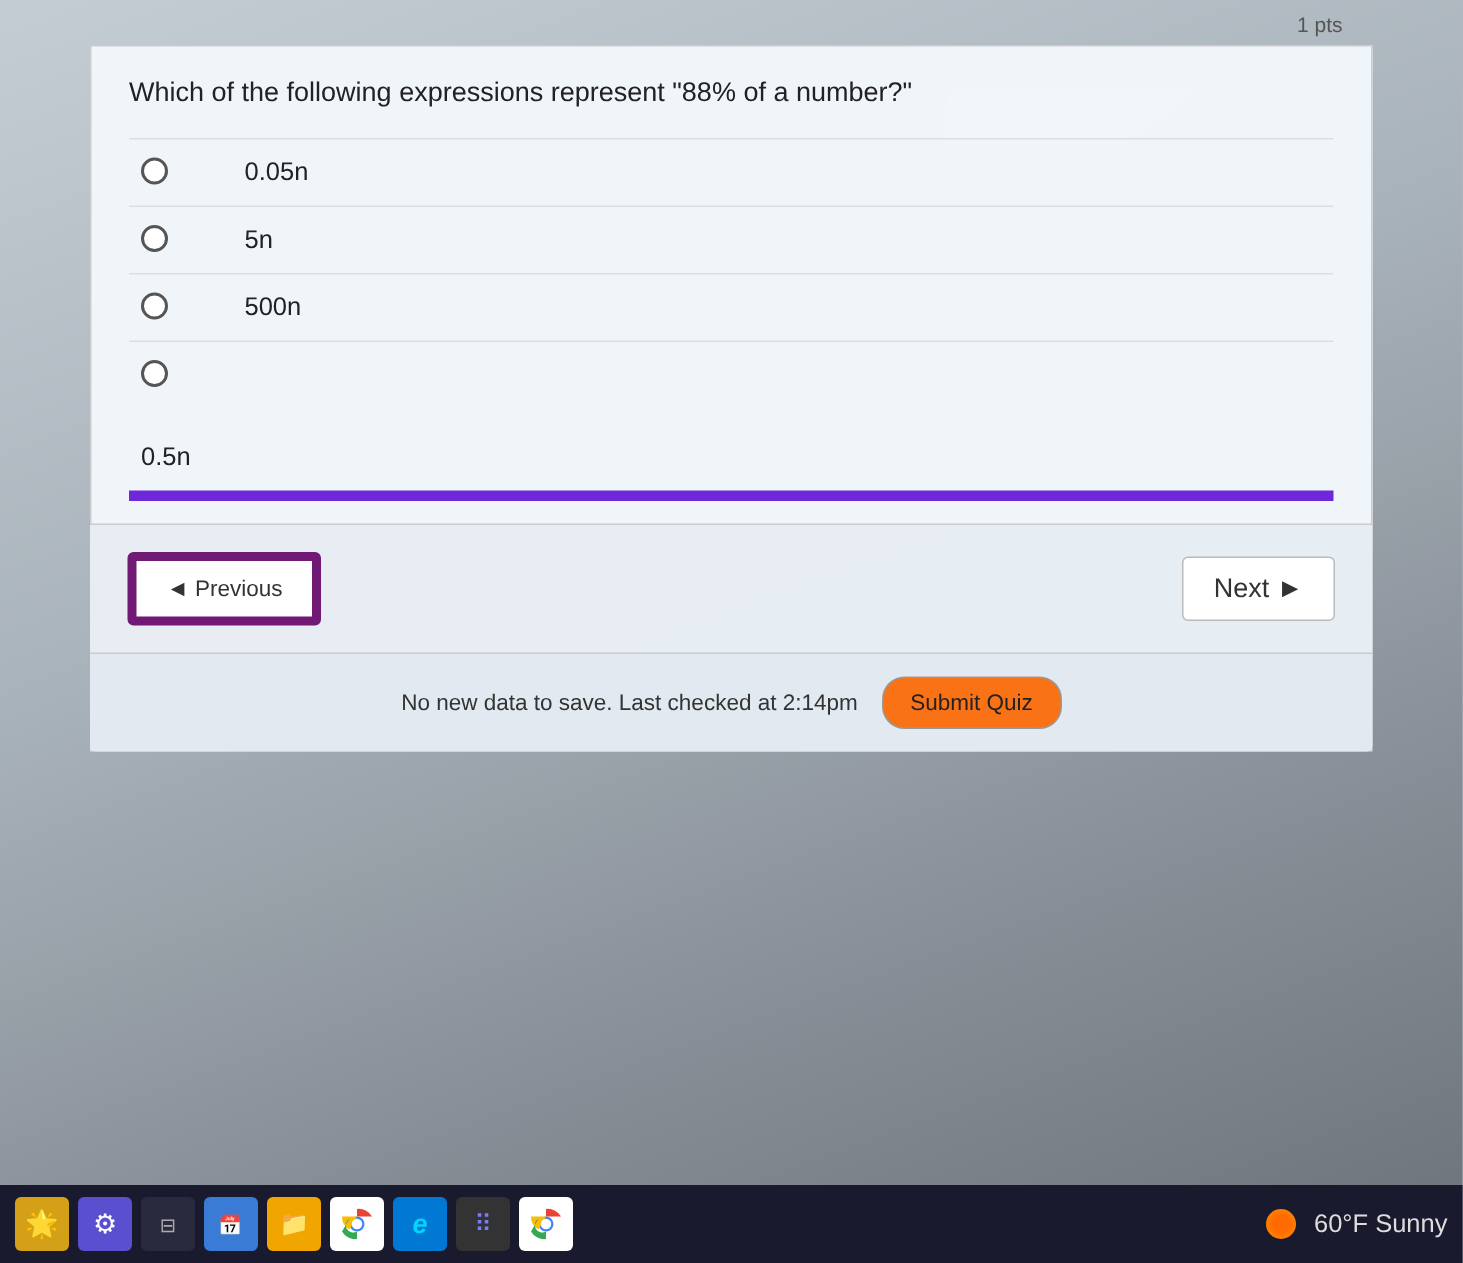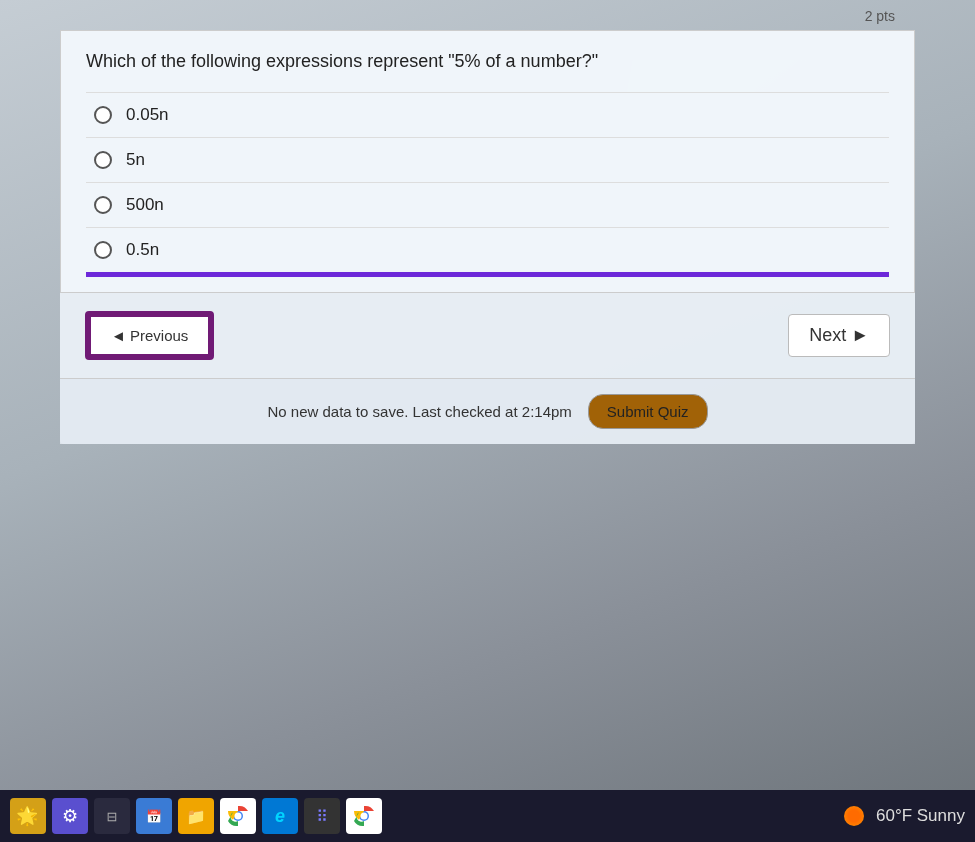--- a/index.html
+++ b/index.html
@@ -55,29 +55,30 @@
 
     .question-text {
       font-size: 18px;
       color: #222;
       margin-bottom: 20px;
       font-weight: 400;
     }
 
     .answer-option {
       display: flex;
-      align-items: center;
       padding: 12px 8px;
       border-top: 1px solid #ddd;
       cursor: pointer;
       background: rgba(240, 245, 250, 0.9);
+      gap: 37px;
     }
 
     .answer-option:last-child {
-      border-bottom: 5px solid #6d28d9;
+      border-bottom: 7px solid #6d28d9;
+      flex-direction: column;
     }
 
     .radio-circle {
       width: 18px;
       height: 18px;
       border-radius: 50%;
       border: 2px solid #555;
       margin-right: 14px;
       flex-shrink: 0;
       background: white;
@@ -134,21 +135,21 @@
       background: rgba(225, 232, 240, 0.88);
       border-top: 1px solid #ccc;
     }
 
     .save-status-text {
       font-size: 15px;
       color: #333;
     }
 
     .btn-submit {
-      background: #a16207;
+      background: #f97316;
       border: 1px solid #999;
       border-radius: 15px;
       padding: 8px 18px;
       font-size: 15px;
       cursor: pointer;
       color: #222;
     }
 
     
     .taskbar {
@@ -230,26 +231,26 @@
       color: #555;
       z-index: 11;
     }
   </style>
 </head>
 <body>
 
 <div class="bg-overlay"></div>
 <div class="light-reflection"></div>
 
-<div class="pts-label">2 pts</div>
+<div class="pts-label">1 pts</div>
 
 <div class="quiz-container">
 
   <div class="question-box">
-    <div class="question-text">Which of the following expressions represent "5% of a number?"</div>
+    <div class="question-text">Which of the following expressions represent "88% of a number?"</div>
 
     <div class="answer-option">
       <div class="radio-circle"></div>
       <span class="option-label">0.05n</span>
     </div>
 
     <div class="answer-option">
       <div class="radio-circle"></div>
       <span class="option-label">5n</span>
     </div>

